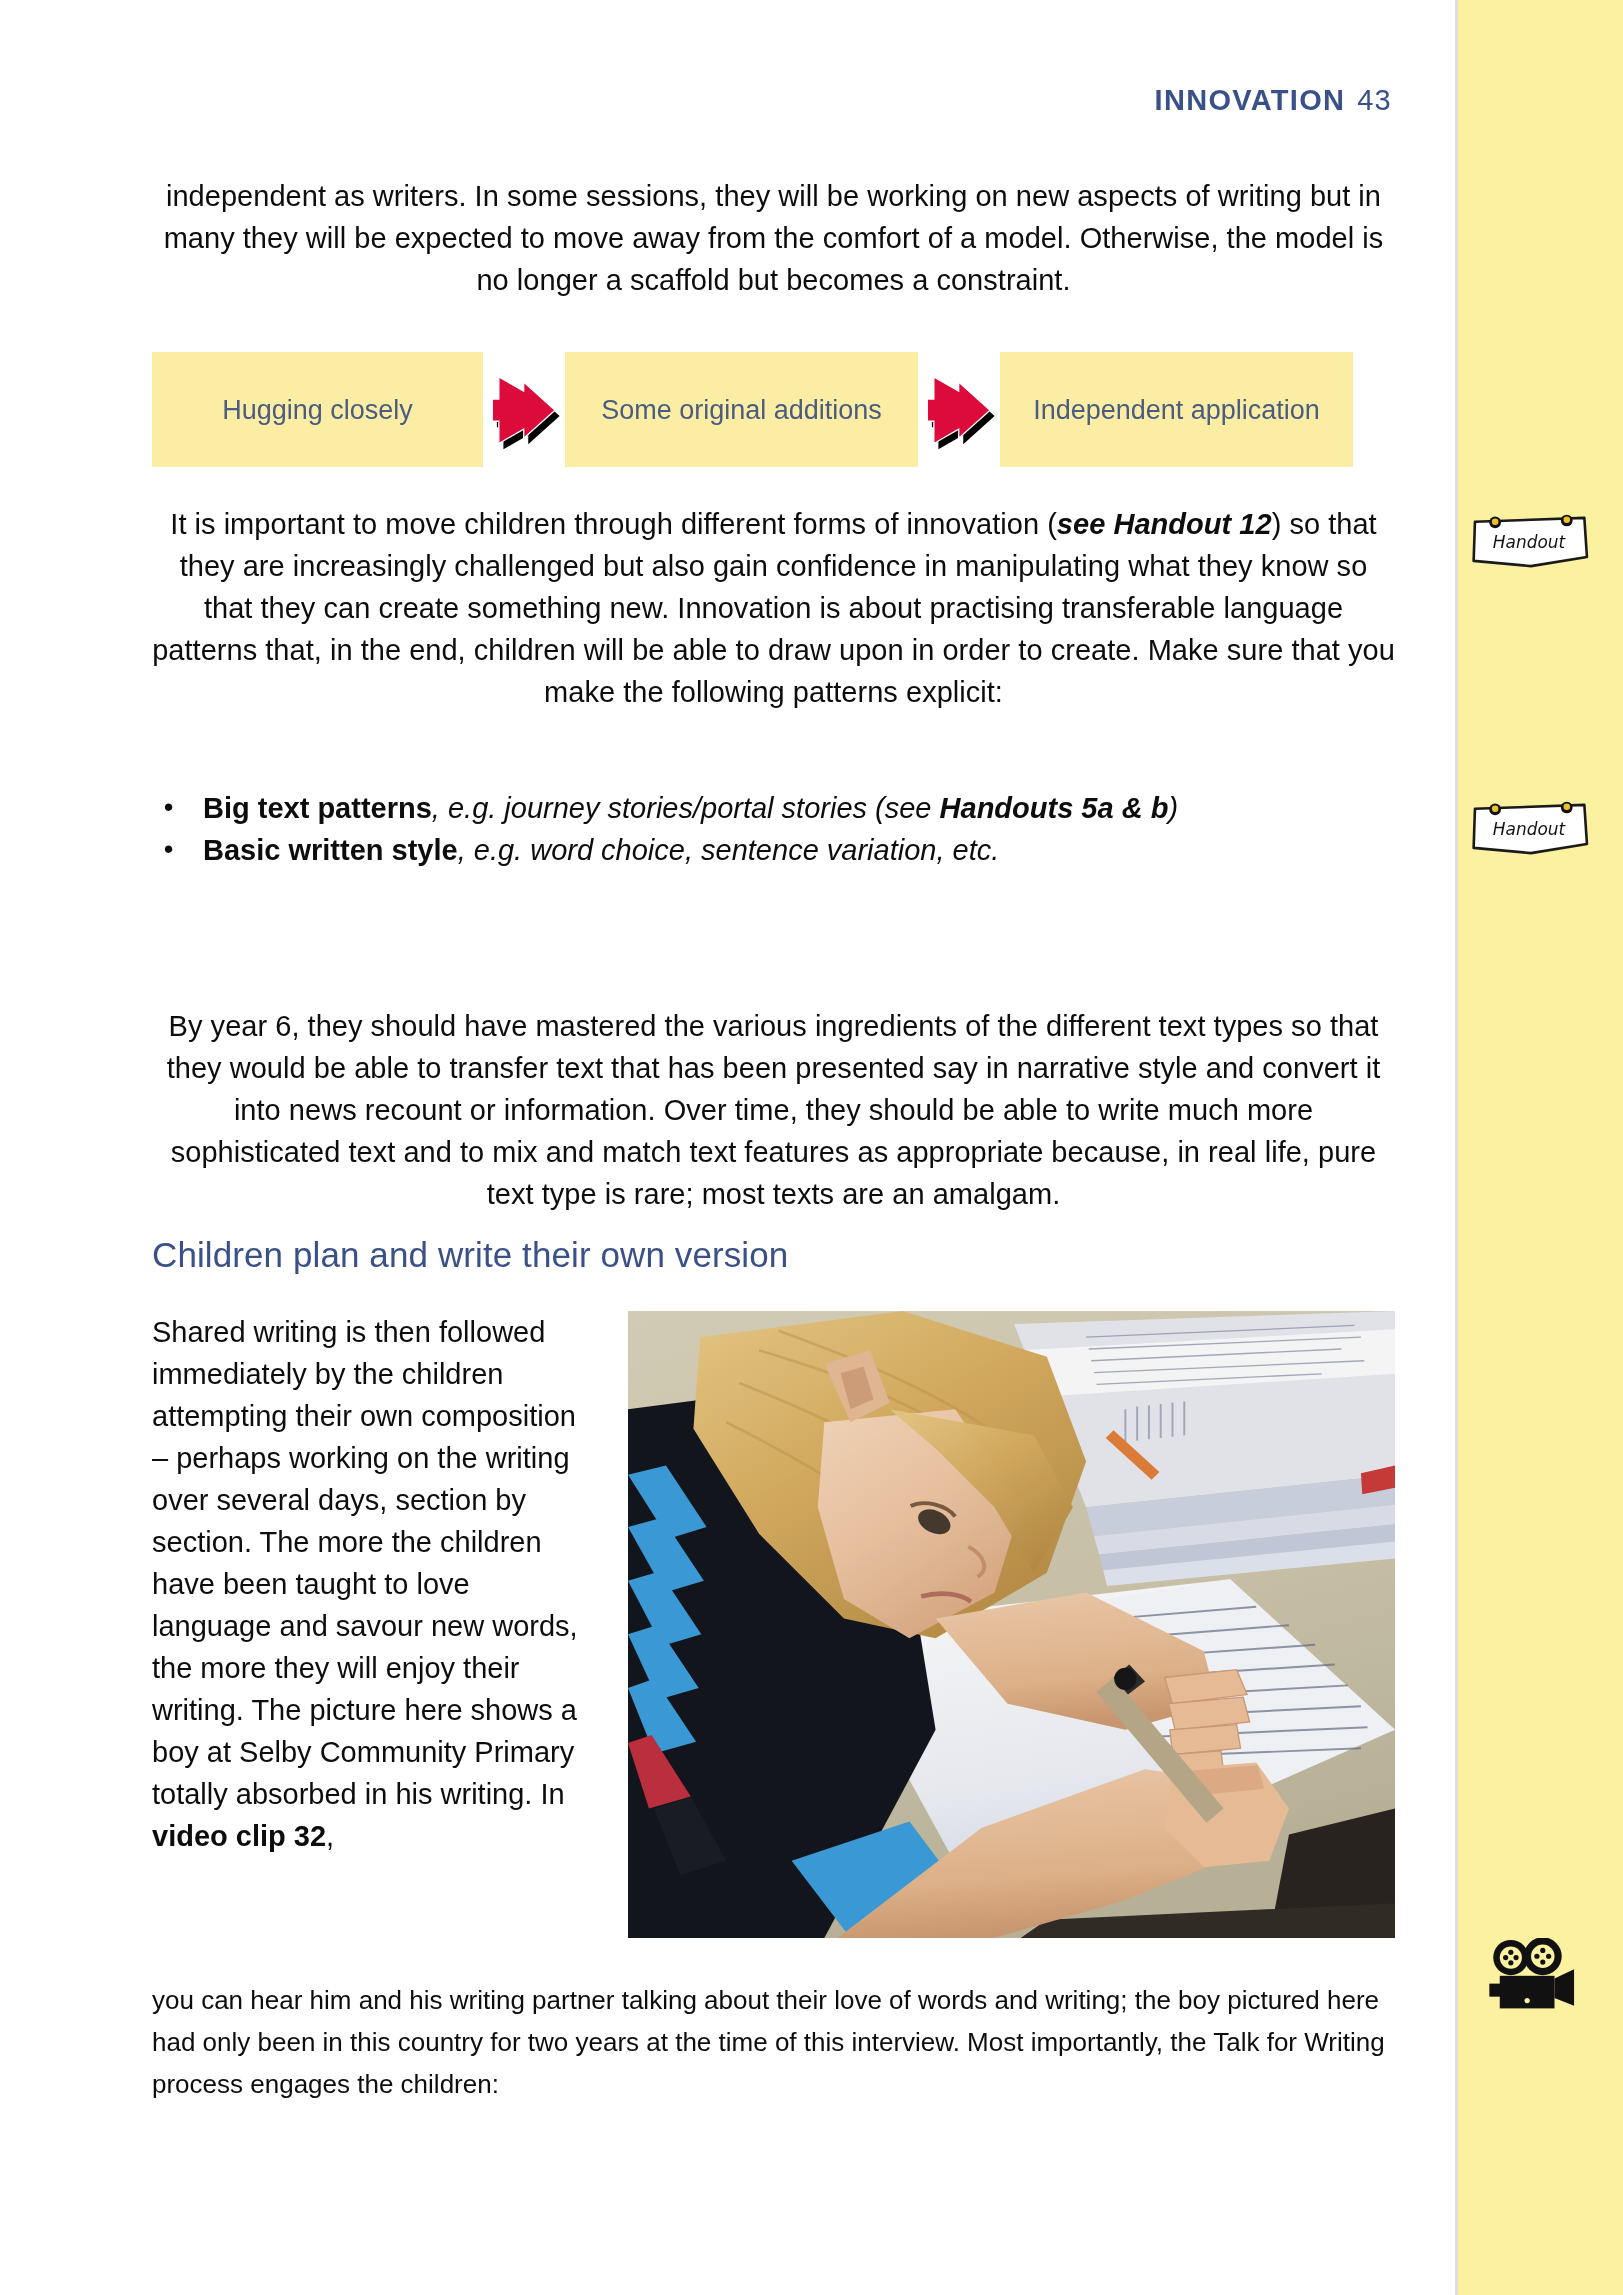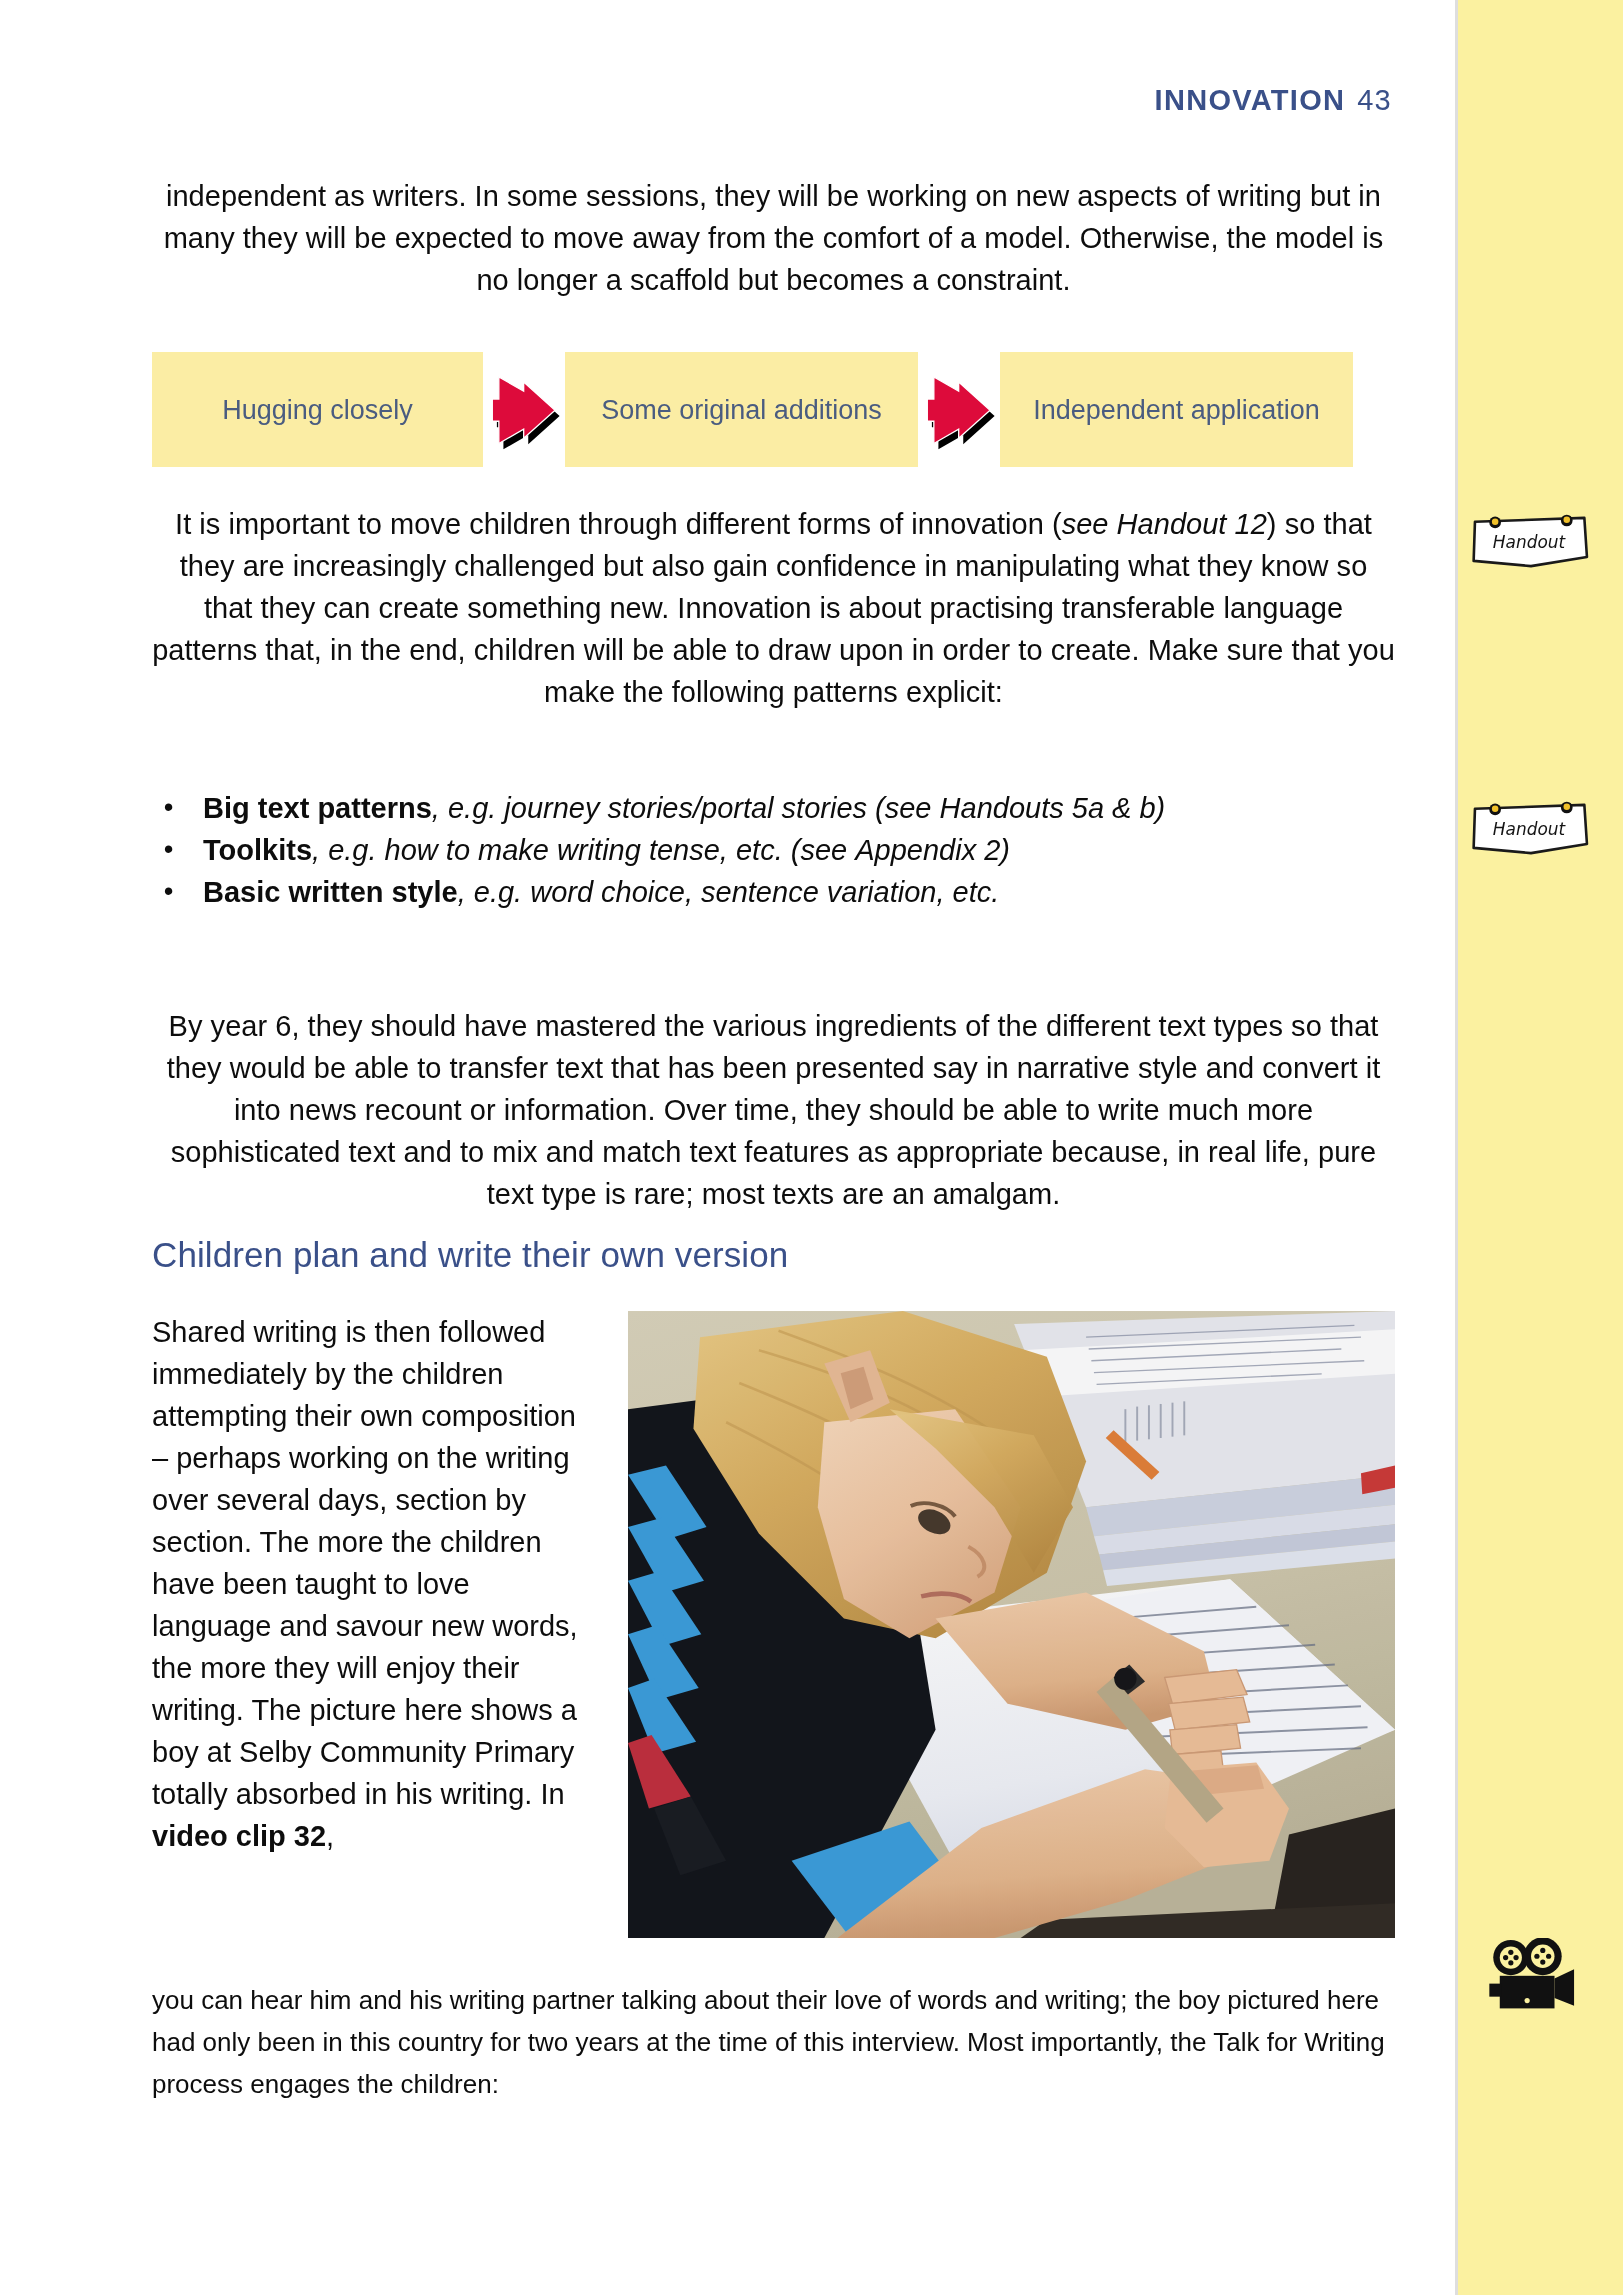--- a/index.html
+++ b/index.html
@@ -118,21 +118,21 @@
   }
   ul.bullets li::before {
     content: "•";
     position: absolute;
     left: 11.8px;
     top: -1.3px;
     font-size: 27.5px;
   }
   .b { font-weight: 700; }
   .i { font-style: italic; }
-  .bi { font-weight: 400; font-style: italic; }
+  .bi { font-weight: 700; font-style: italic; }
 
   
   h2.section-head {
     margin: 0;
     font-size: 35px;
     font-weight: 400;
     color: #3a5089;
     letter-spacing: 0.1px;
   }
 
@@ -235,21 +235,20 @@
     </div>
   </div>
 
   <div class="content" style="top:503px;">
     <p class="body"><span>It is important to move children through different forms of innovation (</span><span class="bi">see</span> <span class="bi">Handout 12</span><span>) so that they are increasingly challenged but also gain confidence in manipulating what they know so that they can create something new. Innovation is about practising transferable language patterns that, in the end, children will be able to draw upon in order to create. Make sure that you make the following patterns explicit:</span></p>
   </div>
 
   <div class="content" style="top:787px;">
     <ul class="bullets">
       <li><span class="b">Big text patterns</span><span class="i">, e.g. journey stories/portal stories (see </span><span class="bi">Handouts 5a &amp; b</span><span class="i">)</span></li>
-      <li><span class="b">Toolkits</span><span class="i">, e.g. how to make writing tense, etc. (see </span><span class="bi">Appendix 2</span><span class="i">)</span></li>
       <li><span class="b">Basic written style</span><span class="i">, e.g. word choice, sentence variation, etc.</span><span class="bi"></span><span class="i"></span></li>
     </ul>
   </div>
 
   <div class="content" style="top:998px;margin-top:7px;">
     <p class="body">By year 6, they should have mastered the various ingredients of the different text types so that they would be able to transfer text that has been presented say in narrative style and convert it into news recount or information. Over time, they should be able to write much more sophisticated text and to mix and match text features as appropriate because, in real life, pure text type is rare; most texts are an amalgam.</p>
   </div>
 
   <div class="content" style="top:1235px;">
     <h2 class="section-head">Children plan and write their own version</h2>

